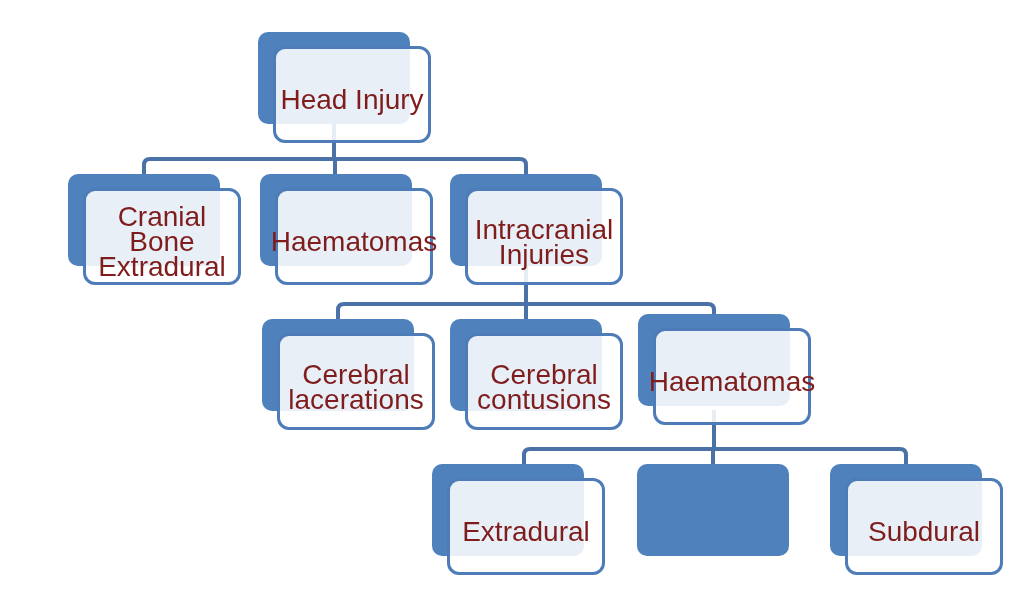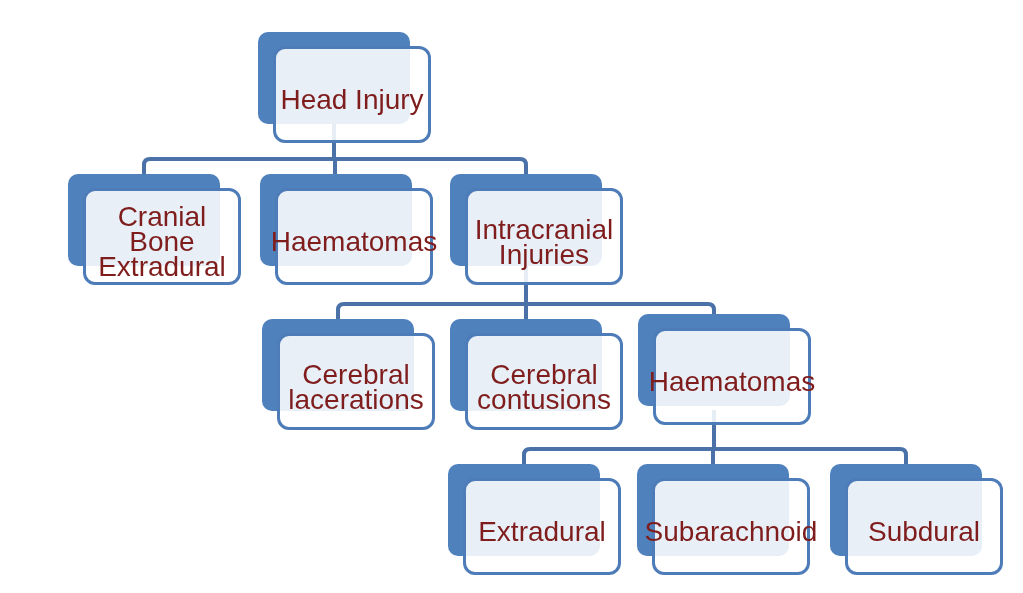--- a/index.html
+++ b/index.html
@@ -42,21 +42,21 @@
     margin-top:10px;
   }
   
   #n-head        {left:258px;top:32px;}
   #n-cranial     {left:68px; top:174px;}
   #n-concussions {left:260px;top:174px;}
   #n-intracranial{left:450px;top:174px;padding-left:21px;}
   #n-contusions  {left:262px;top:319px;}
   #n-lacerations {left:450px;top:319px;}
   #n-haematomas  {left:638px;top:314px;border-radius:32px;}
-  #n-extradural  {left:448px;top:464px;}
+  #n-extradural  {left:432px;top:464px;}
   #n-subarachnoid{left:637px;top:464px;}
   #n-subdural    {left:830px;top:464px;}
 </style>
 </head>
 <body>
 
 <div class="canvas">
 
   <svg class="connectors" viewBox="0 0 1023 593" xmlns="http://www.w3.org/2000/svg">
     <g stroke="#4a72a8" stroke-width="4" fill="none">
@@ -132,23 +132,20 @@
 
   <div class="node" id="n-extradural">
     <div class="back"></div>
     <div class="front">
       <span class="label">Extradural</span>
     </div>
   </div>
 
   <div class="node" id="n-subarachnoid">
     <div class="back"></div>
-    <div class="front">
-      <span class="label">Subarachnoid</span>
-    </div>
   </div>
 
   <div class="node" id="n-subdural">
     <div class="back"></div>
     <div class="front">
       <span class="label">Subdural</span>
     </div>
   </div>
 
 </div>

